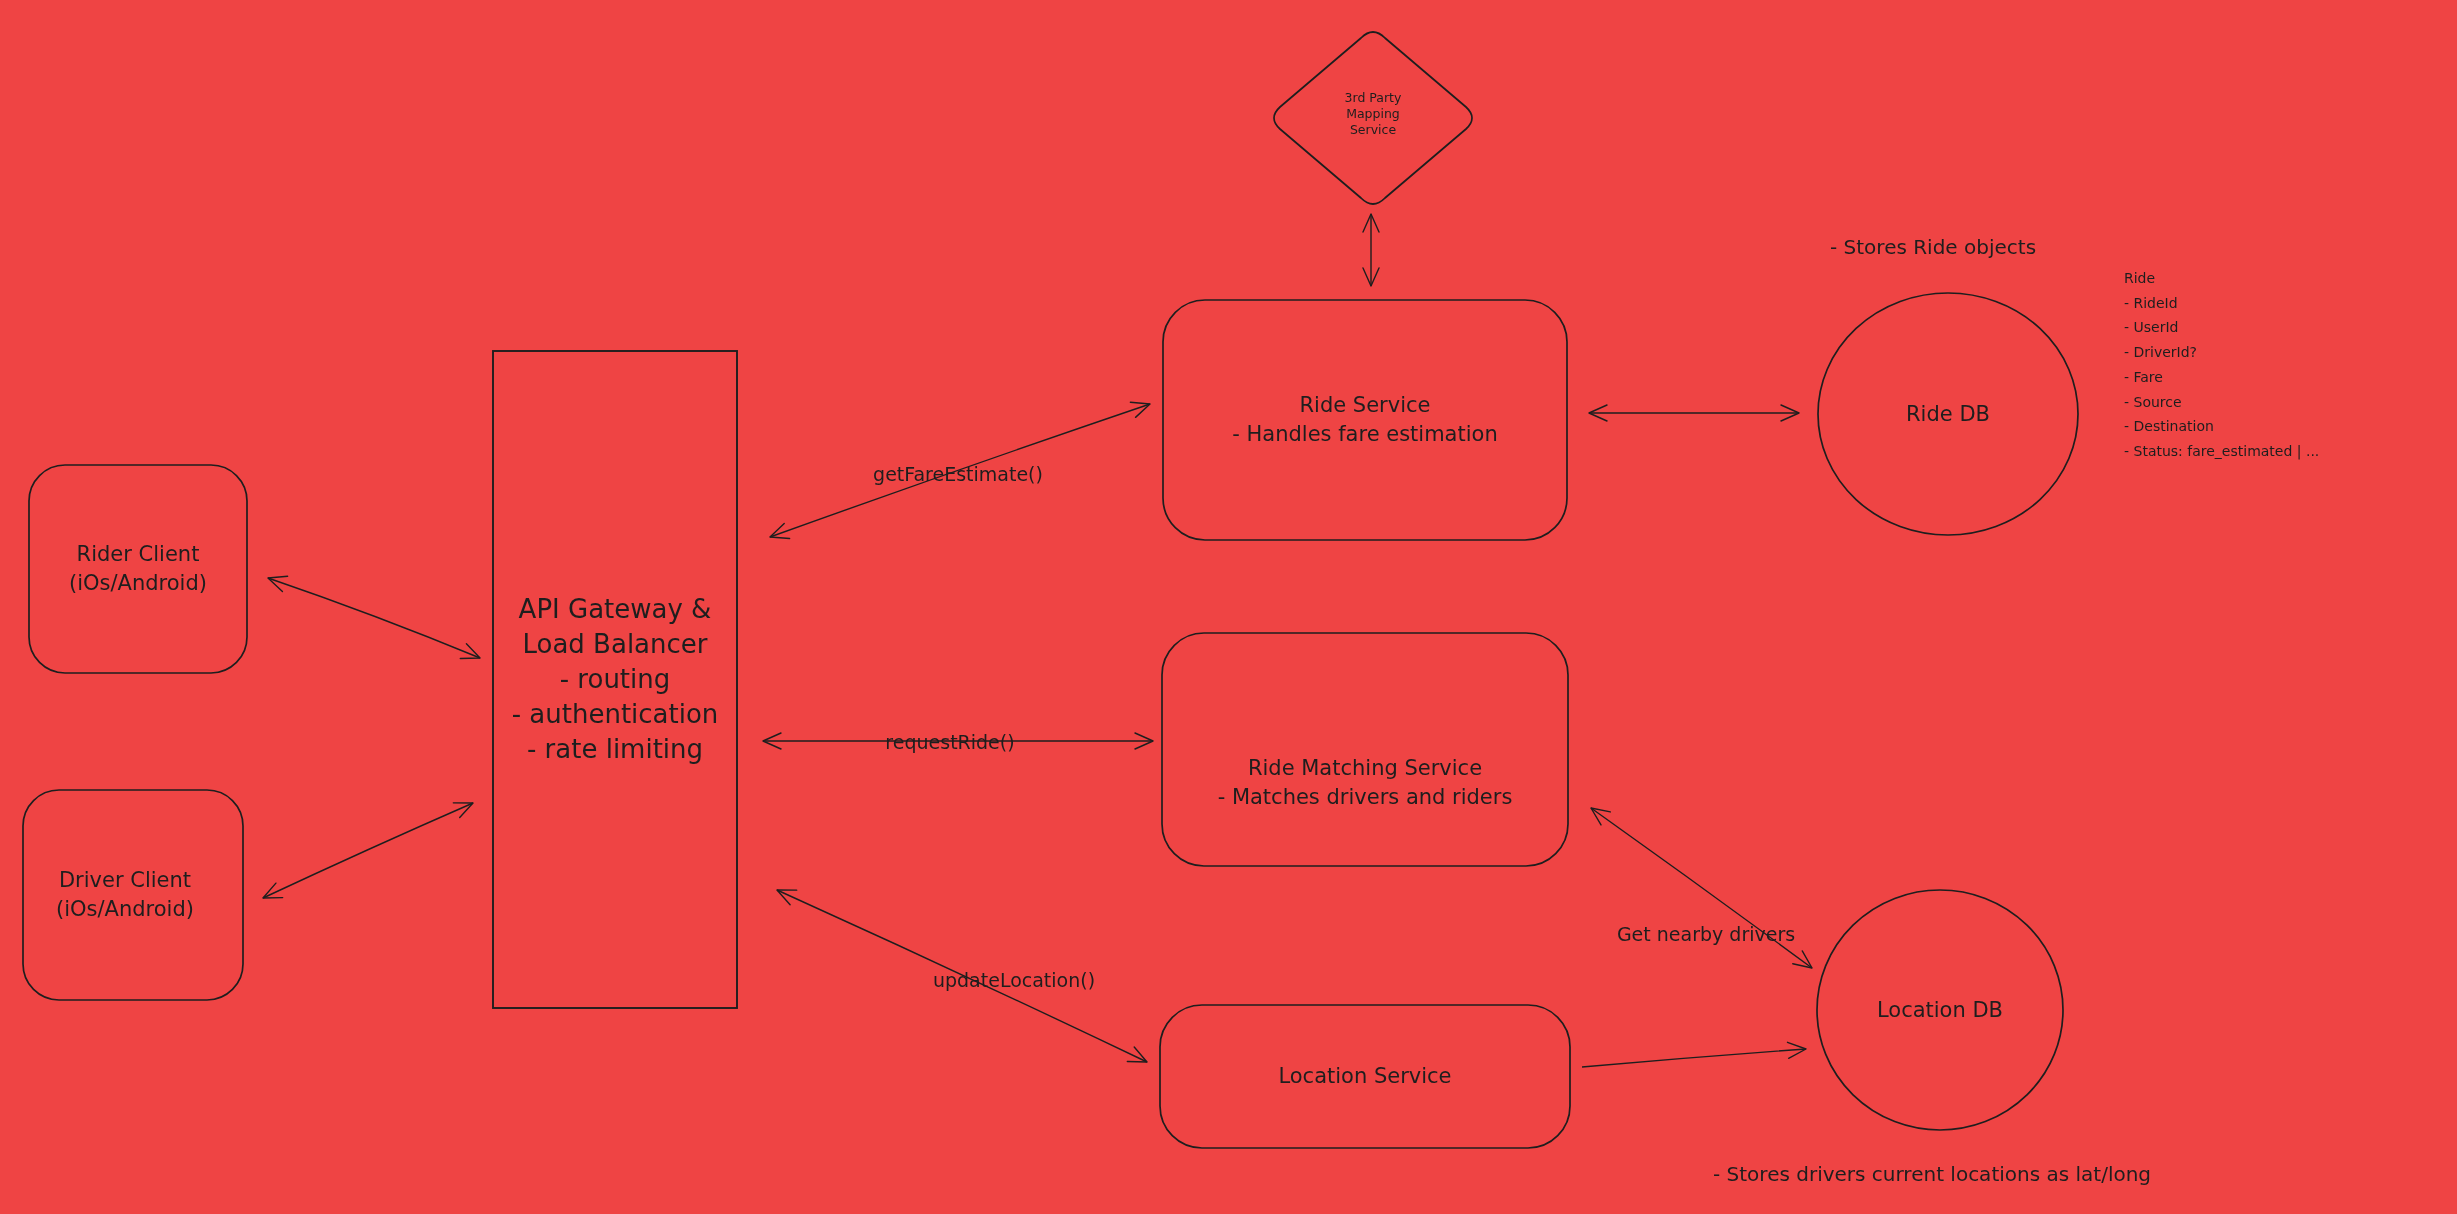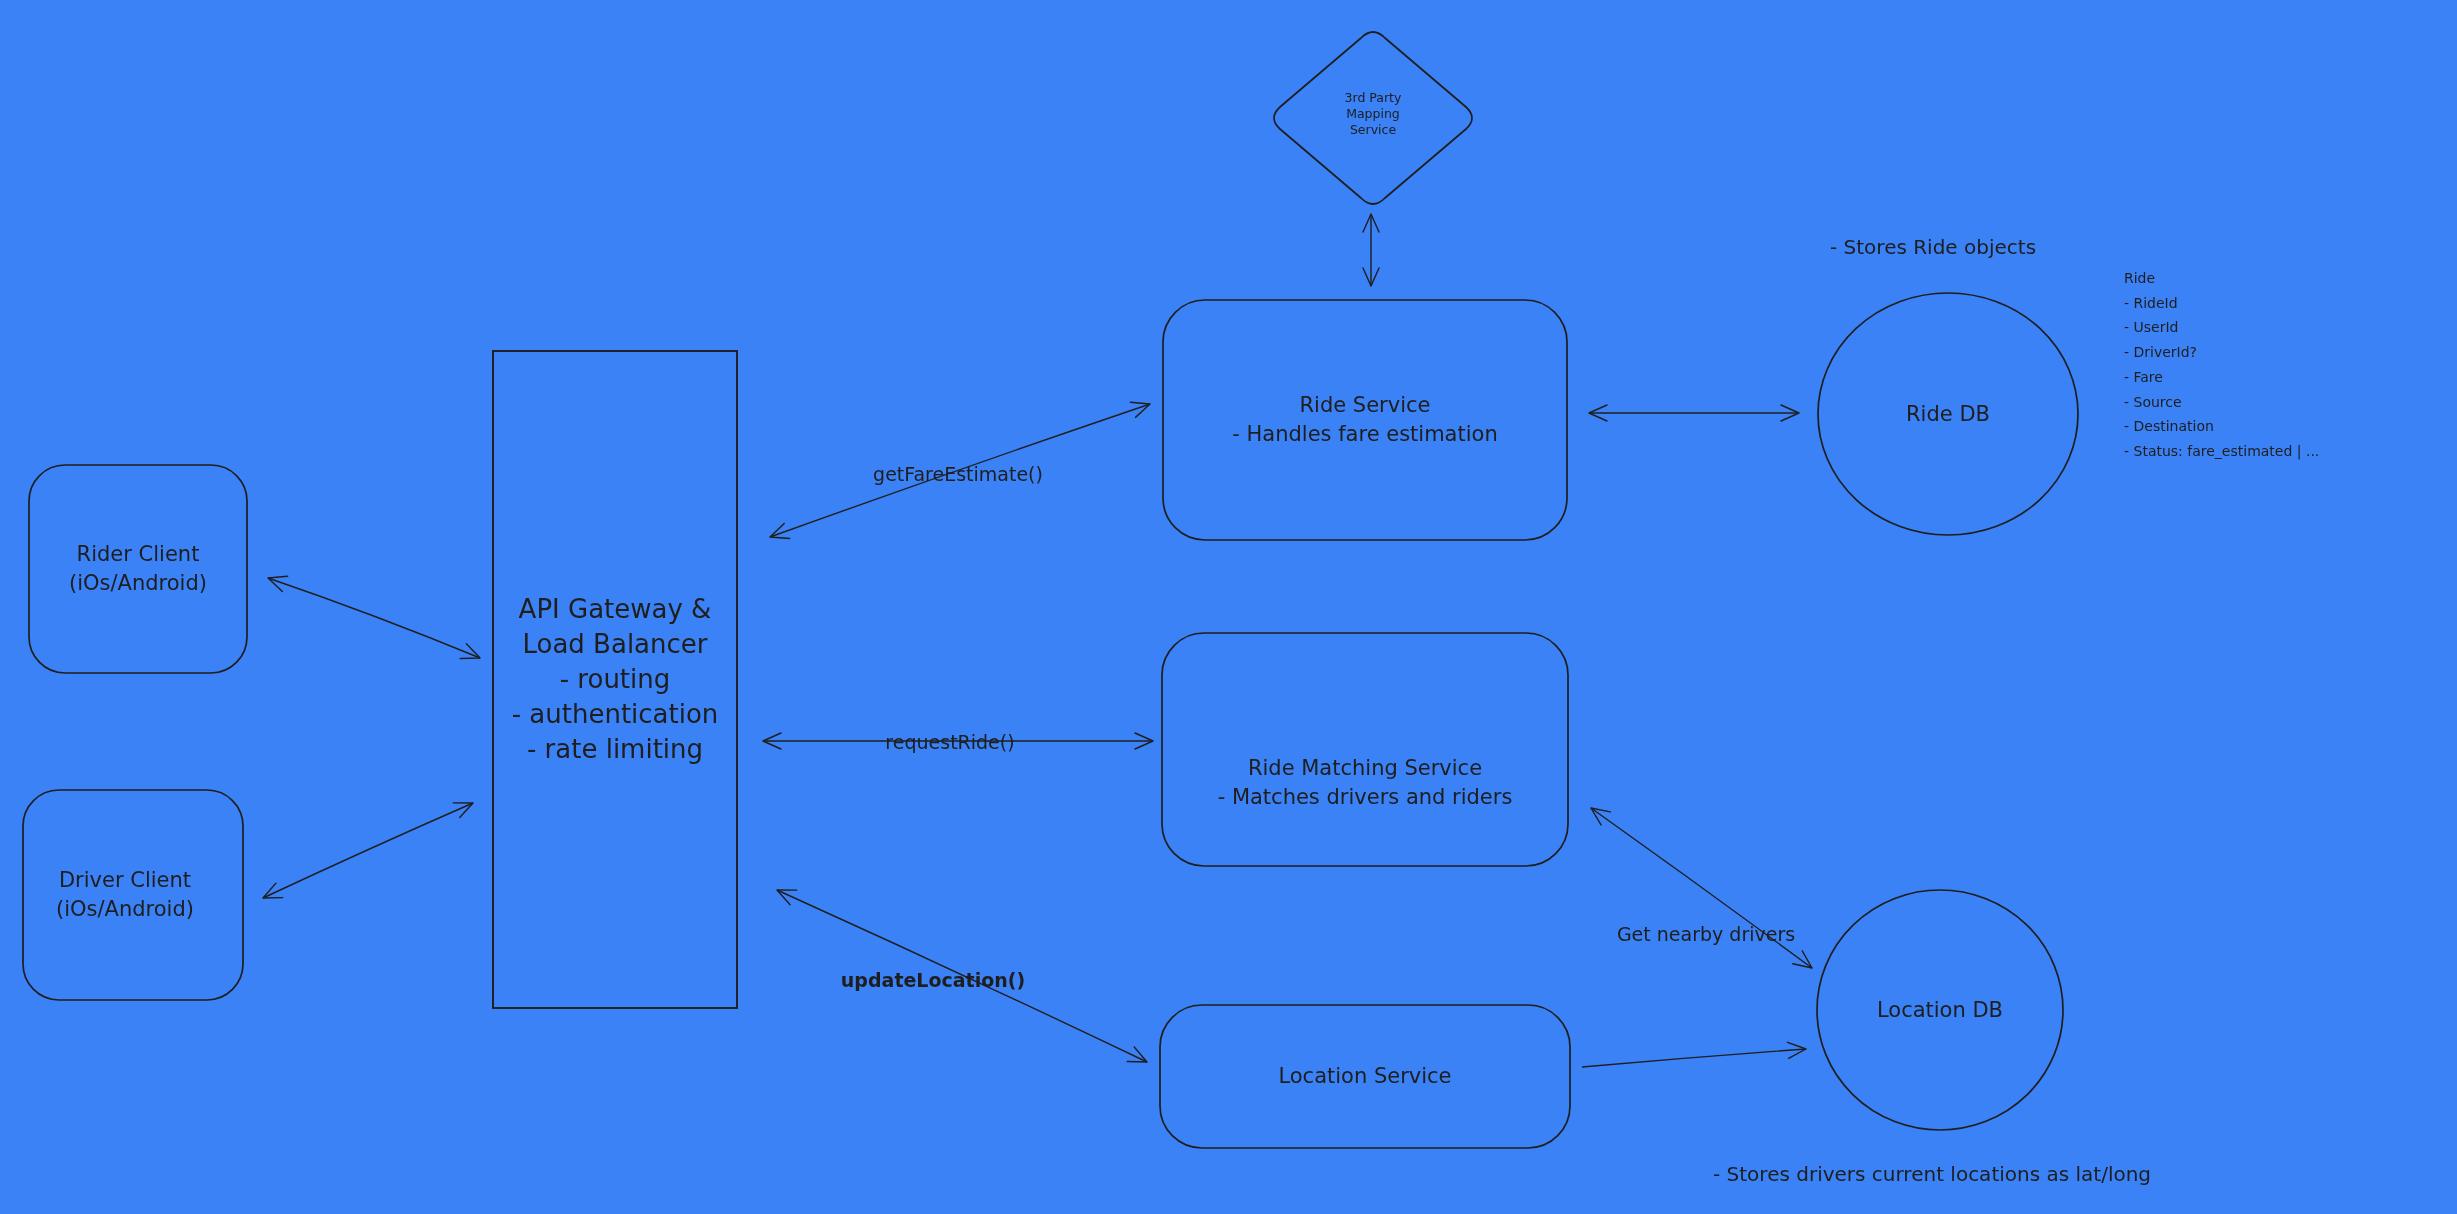--- a/index.html
+++ b/index.html
@@ -1,20 +1,20 @@
 <!DOCTYPE html>
 <html><head>
 <meta charset="utf-8">
 <style>
   html, body { margin: 0; padding: 0; background: #ffffff; }
   .canvas {
     position: relative;
     width: 2457px;
     height: 1214px;
-    background: #3b82f6;
+    background: #ef4444;
     font-family: "DejaVu Sans", sans-serif;
     color: #1e1e1e;
     overflow: hidden;
   }
   svg.layer { position: absolute; left: 0; top: 0; }
   .label {
     position: absolute;
     white-space: pre-line;
     color: #1e1e1e;
   }
@@ -40,21 +40,21 @@
   .lbl-gateway   { left: 493px;  top: 351px; width: 244px; height: 657px; font-size: 26px; line-height: 1.34; }
   .lbl-rideservice { left: 1163px; top: 300px; width: 404px; height: 240px; font-size: 21px; }
   .lbl-ridematching { left: 1162px; top: 633px; width: 406px; height: 233px; font-size: 21px; margin-top: 33px; }
   .lbl-locationservice { left: 1160px; top: 1005px; width: 410px; height: 143px; font-size: 21px; }
   .lbl-ridedb    { left: 1818px; top: 293px; width: 260px; height: 242px; font-size: 21px; }
   .lbl-locationdb{ left: 1817px; top: 890px; width: 246px; height: 240px; font-size: 21px; }
 
   
   .lbl-getfare   { left: 958px;  top: 474px; }
   .lbl-requestride { left: 950px; top: 742px; }
-  .lbl-updatelocation { left: 933px; top: 980px; font-weight: bold; }
+  .lbl-updatelocation { left: 1014px; top: 980px; }
   .lbl-getnearby { left: 1706px; top: 893px; margin-top: 41px; }
 
   
   .ann-ridedb    { left: 1830px; top: 234px;  font-size: 20px; }
   .ann-rideschema{ left: 2124px; top: 266px;  font-size: 14px; line-height: 24.7px; }
   .ann-locationdb{ left: 1713px; top: 1161px; font-size: 20px; }
 </style>
 </head>
 <body>
 

